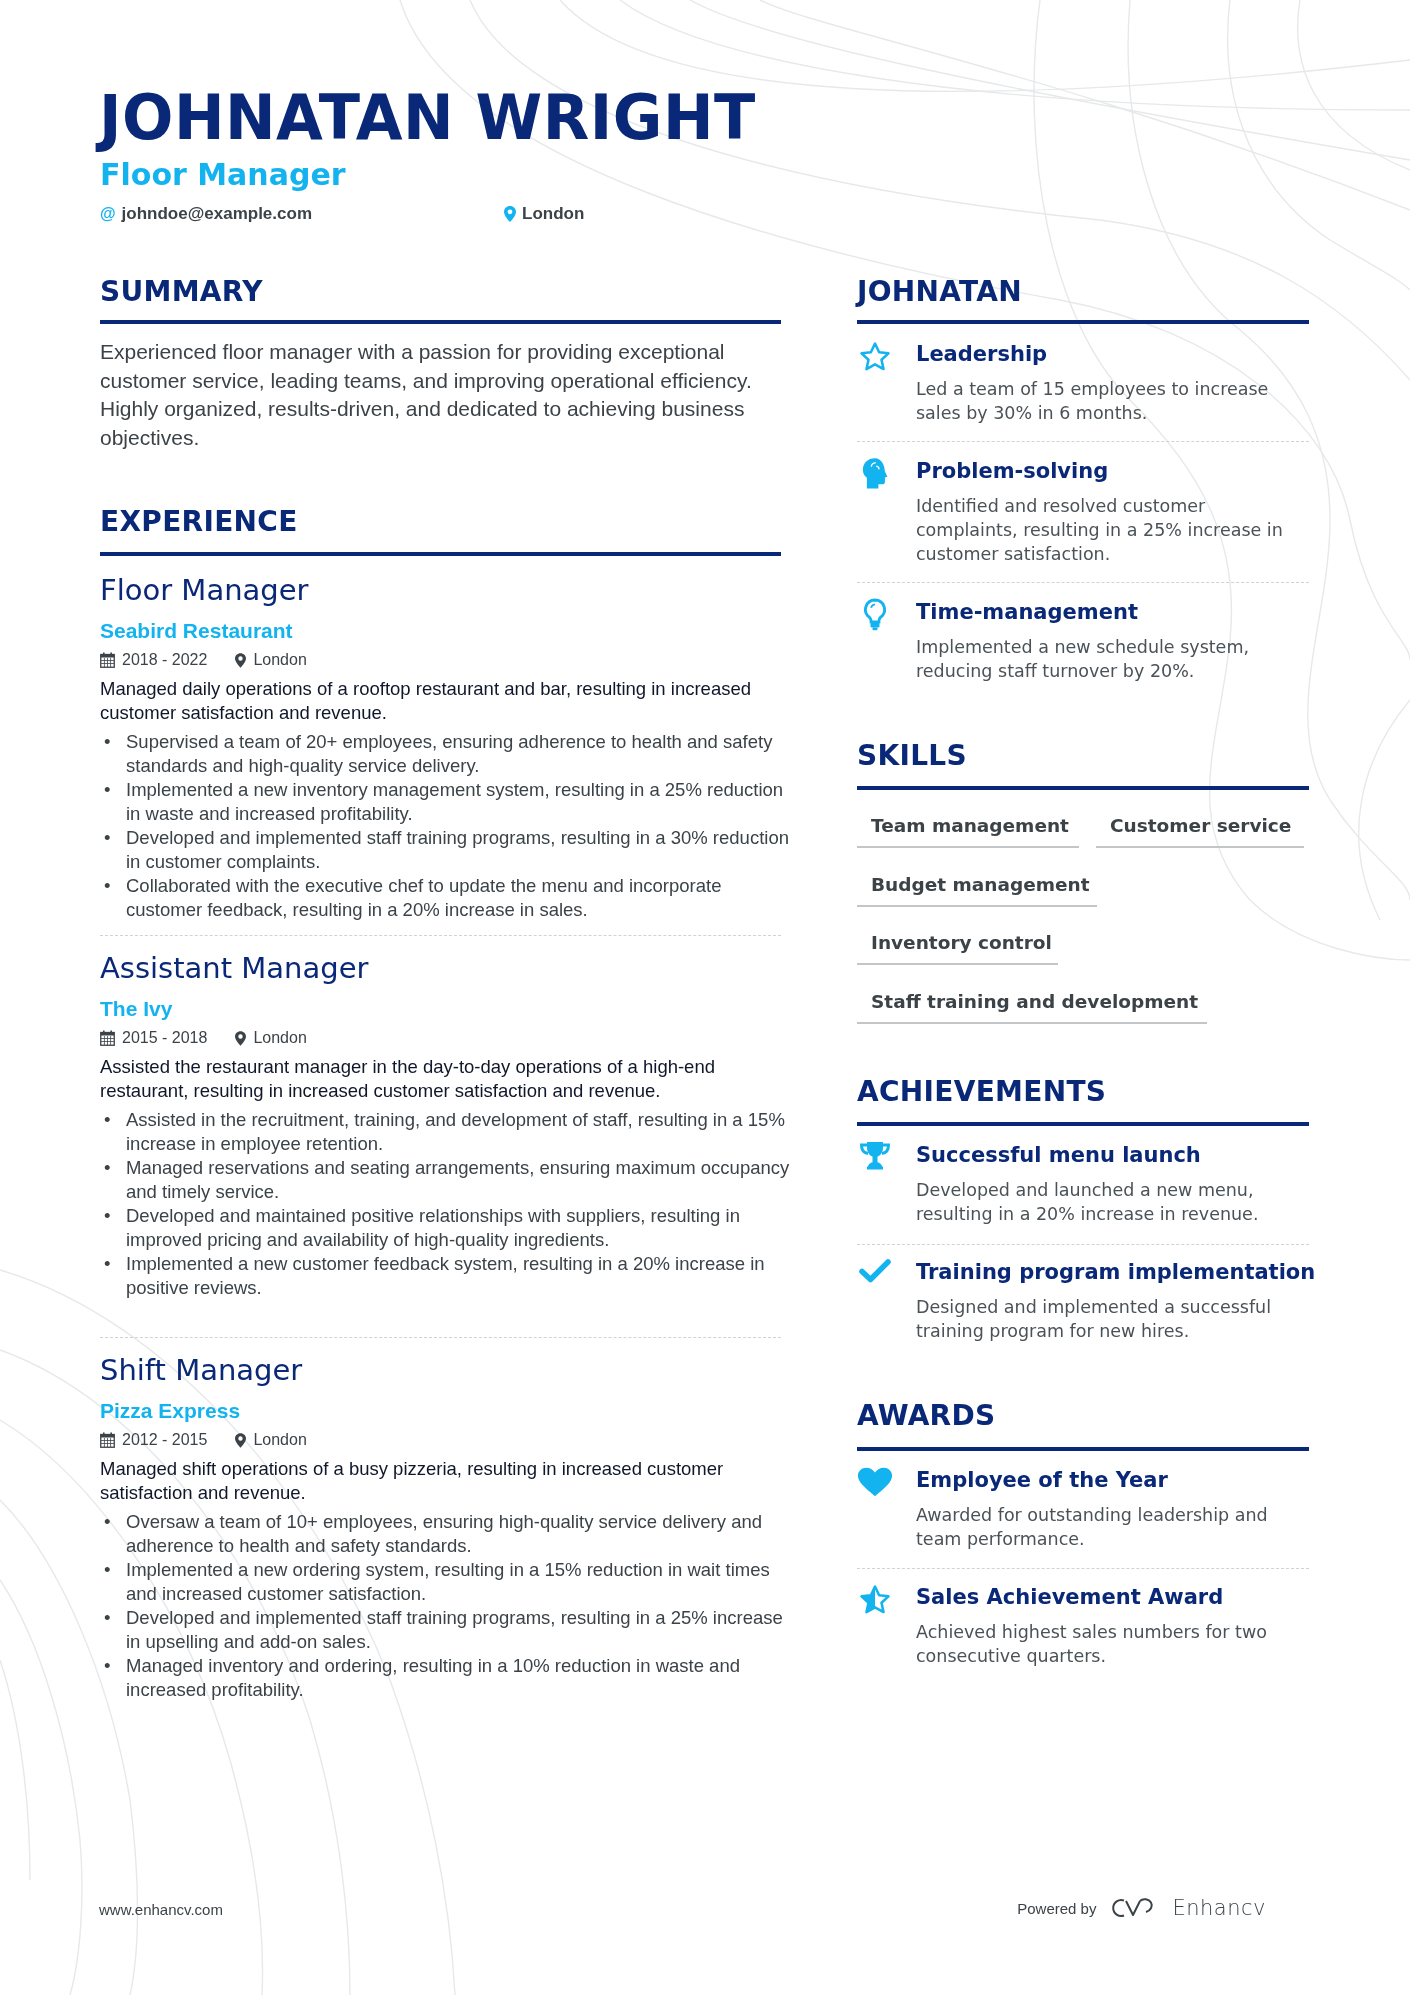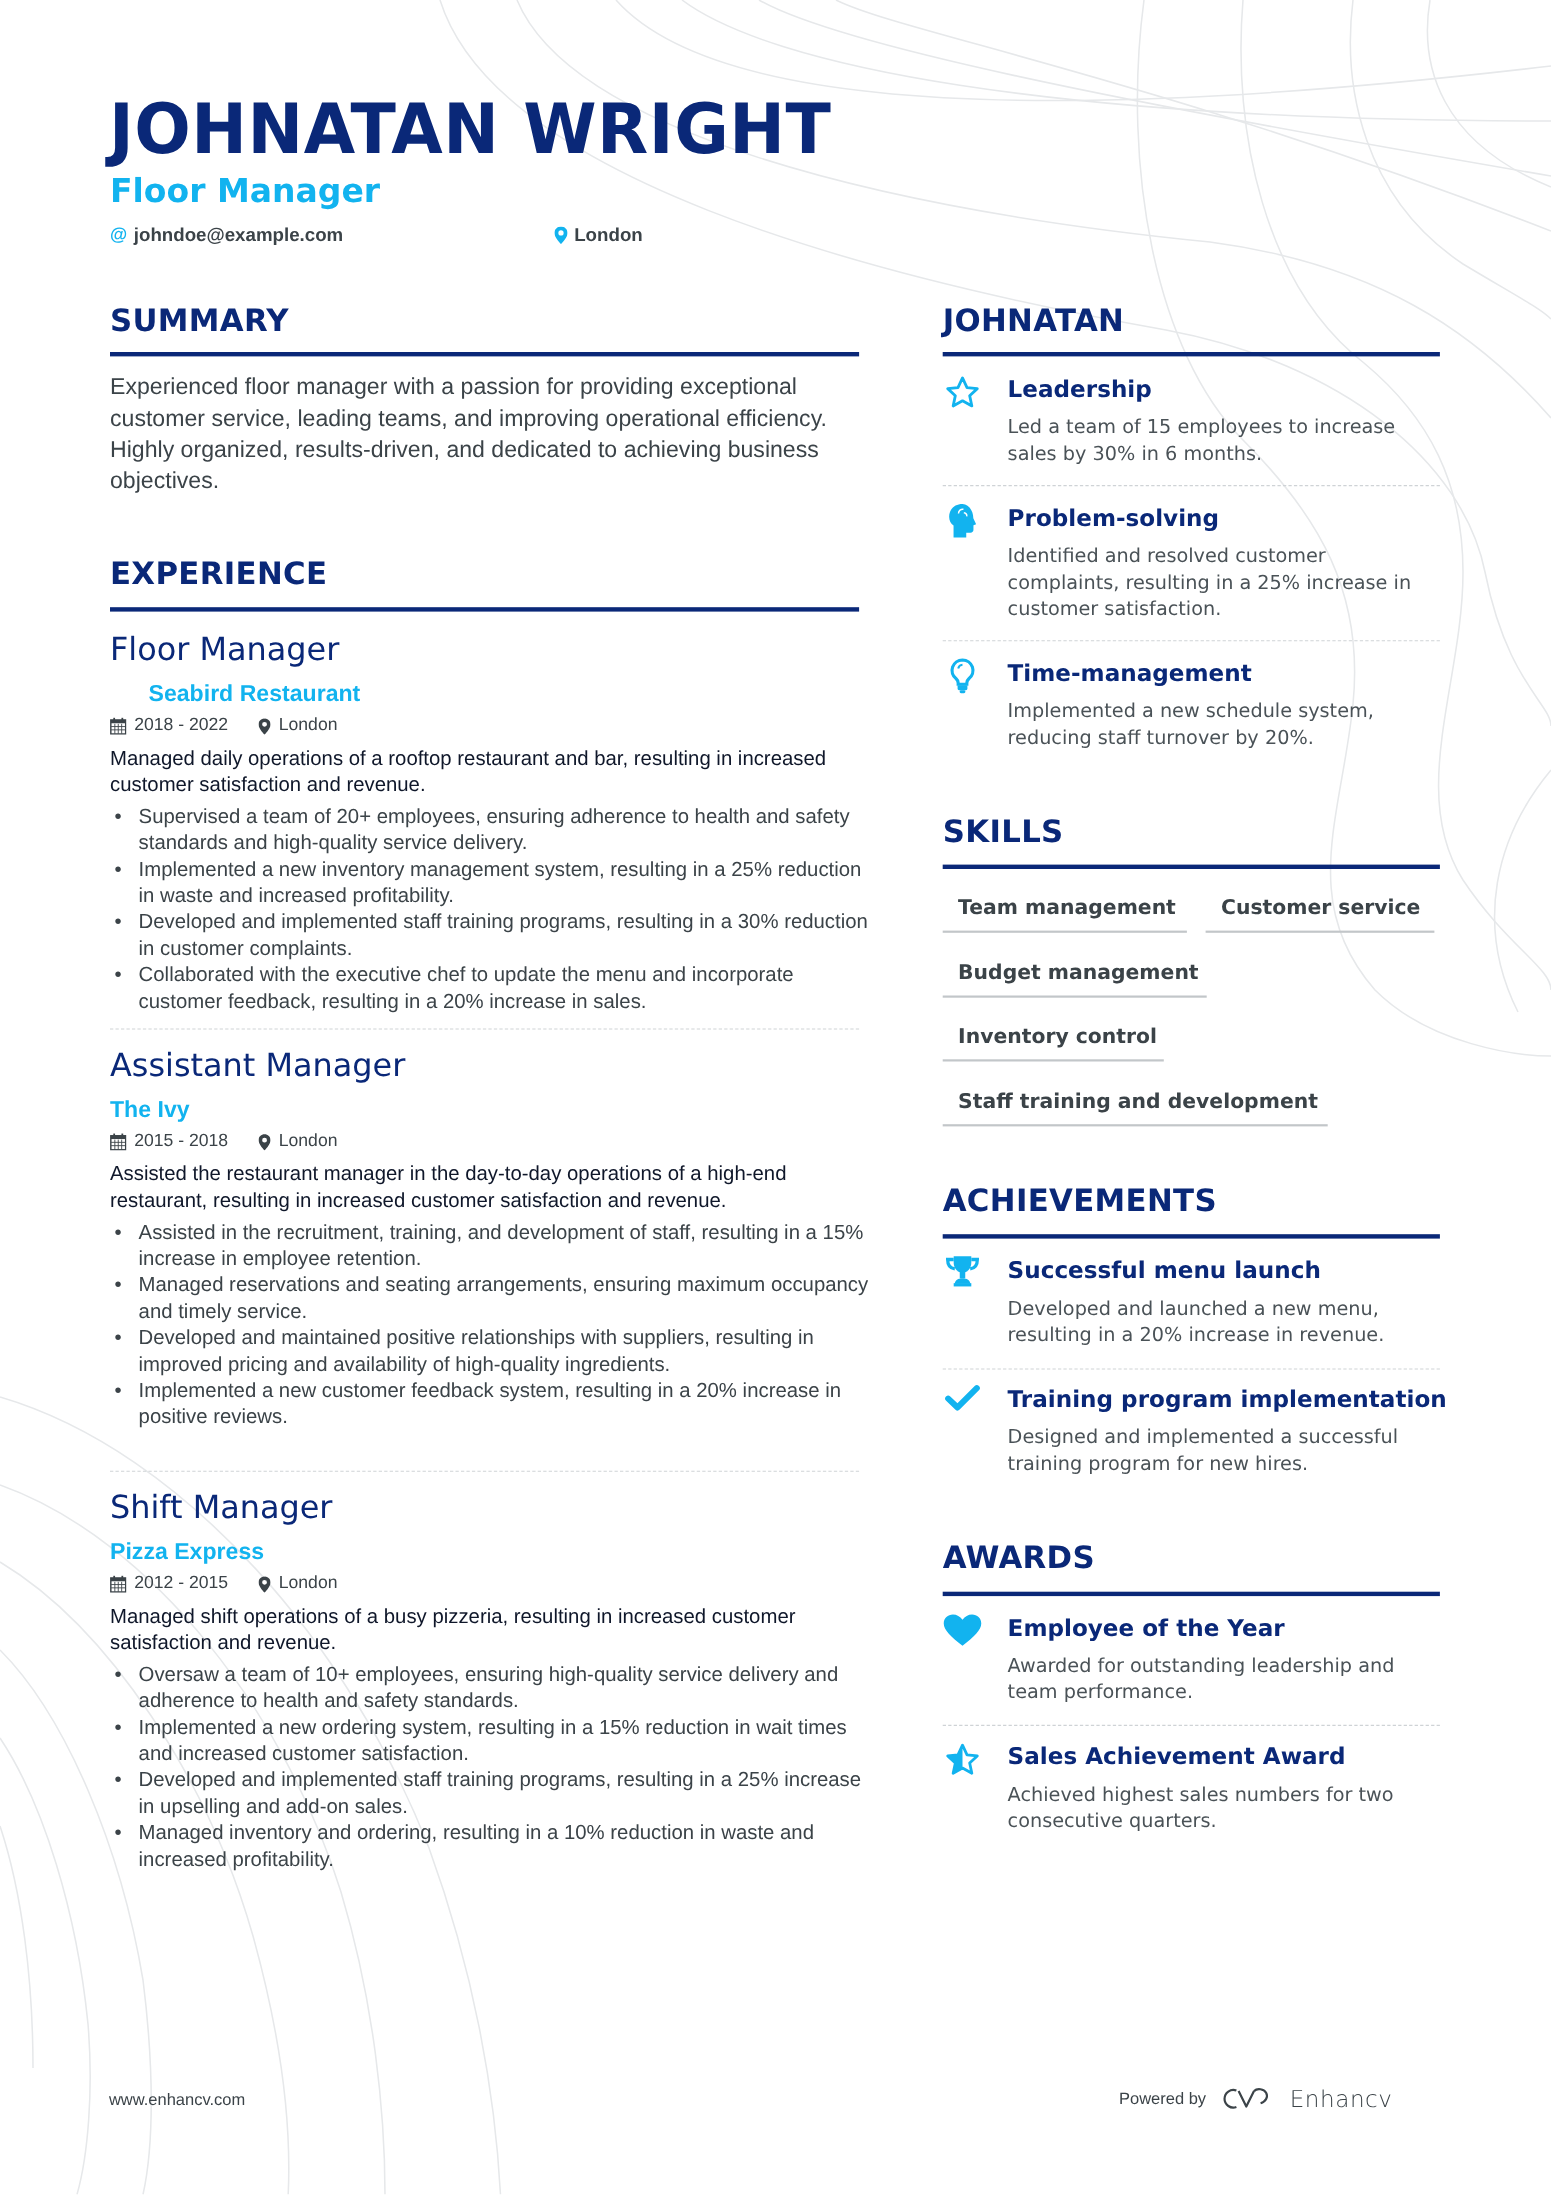--- a/index.html
+++ b/index.html
@@ -89,21 +89,21 @@
 
     <div class="section-title" style="left:100px; top:278px;">SUMMARY</div>
     <div class="section-rule" style="left:100px; top:320px; width:681px;"></div>
     <div class="summary-text" style="left:100px; top:338px;">Experienced floor manager with a passion for providing exceptional customer service, leading teams, and improving operational efficiency. Highly organized, results-driven, and dedicated to achieving business objectives.</div>
 
     <div class="section-title" style="left:100px; top:508px;">EXPERIENCE</div>
     <div class="section-rule" style="left:100px; top:552px; width:681px;"></div>
 
     <div>
       <div class="job-title" style="left:100px; top:576px;">Floor Manager</div>
-      <div class="company" style="left:100px; top:620px;margin-left:35px;">Seabird Restaurant</div>
+      <div class="company" style="left:100px; top:620px;">Seabird Restaurant</div>
       <div class="meta" style="left:100px; top:652px;">
         <span class="item">
           <svg width="15" height="16" viewBox="0 0 15 16">
               <rect x="0.75" y="2.5" width="13.5" height="12.75" fill="none" stroke="#3b4348" stroke-width="1.3"></rect>
               <rect x="0.75" y="2.5" width="13.5" height="3" fill="#3b4348"></rect>
               <rect x="3" y="0.5" width="1.6" height="3.5" fill="#3b4348"></rect>
               <rect x="10.4" y="0.5" width="1.6" height="3.5" fill="#3b4348"></rect>
               <path d="M1 8.5h13M1 11.5h13M4.4 6v9M7.5 6v9M10.6 6v9" stroke="#3b4348" stroke-width="0.8"></path>
             </svg>
           <span>2018 - 2022</span>

